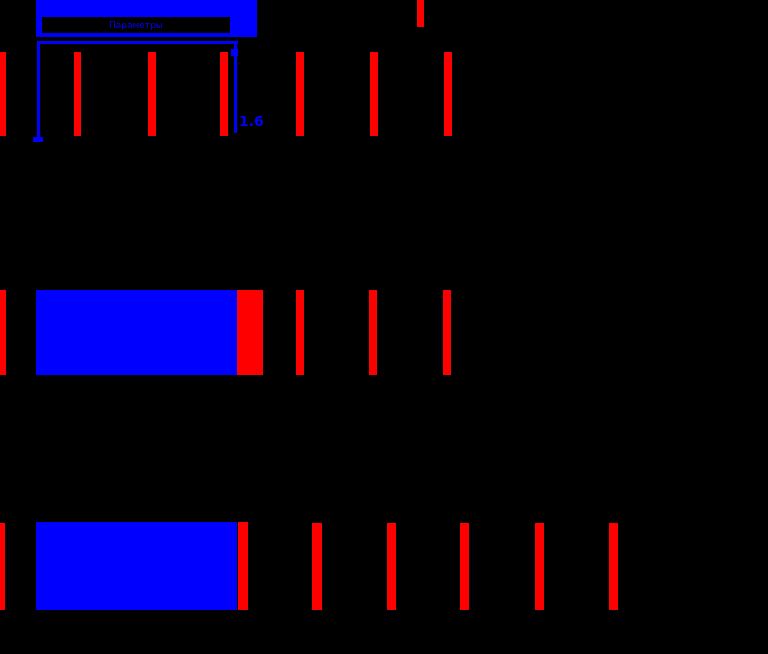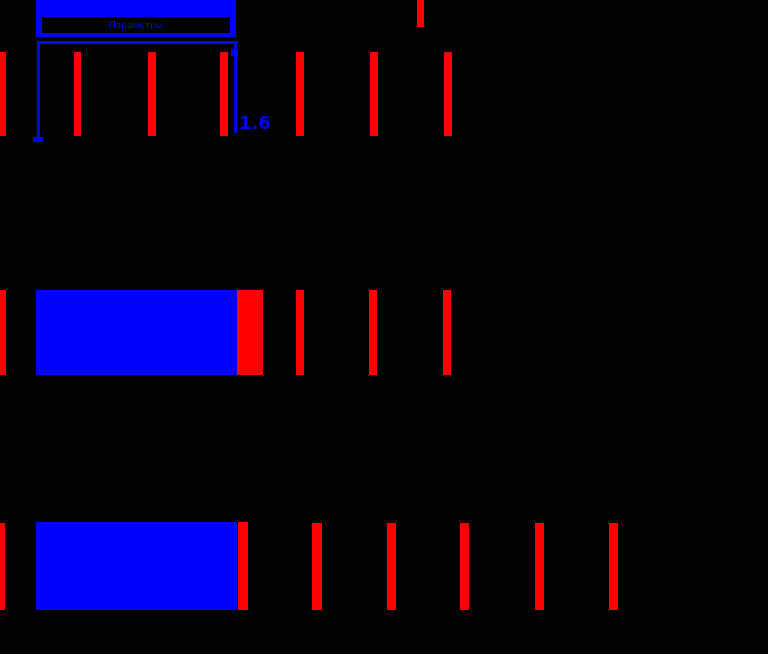--- a/index.html
+++ b/index.html
@@ -15,21 +15,21 @@
     overflow: hidden;
     font-family: "DejaVu Sans", sans-serif;
   }
   .rect {
     position: absolute;
   }
   #legend-box {
     position: absolute;
     left: 36px;
     top: 0px;
-    width: 200px;
+    width: 221px;
     height: 37px;
     background: #0000ff;
   }
   #legend-inner {
     position: absolute;
     left: 6px;
     top: 17px;
     width: 188px;
     height: 16px;
     background: #000000;
@@ -42,21 +42,21 @@
     font-size: 9px;
     line-height: 16px;
     white-space: nowrap;
     font-family: "DejaVu Sans", sans-serif;
   }
   #bracket-annotation {
     position: absolute;
     left: 239px;
     top: 114px;
     color: #0000ff;
-    font-size: 18px;
+    font-size: 14px;
     font-weight: bold;
     font-family: "DejaVu Sans", sans-serif;
     line-height: 1;
   }
 </style>
 </head>
 <body>
 
 <div id="canvas">
 

